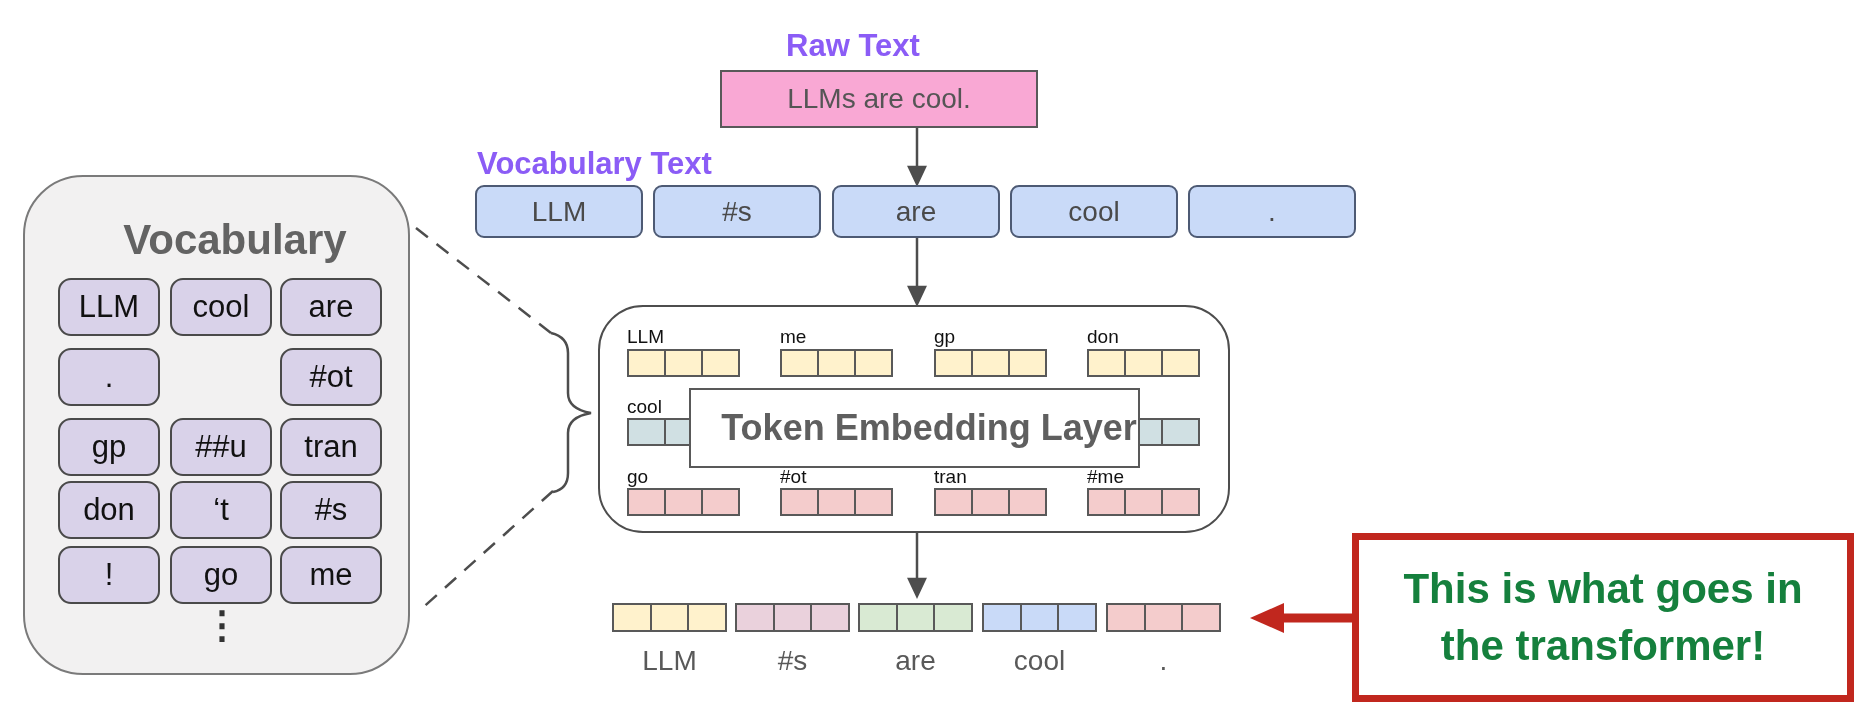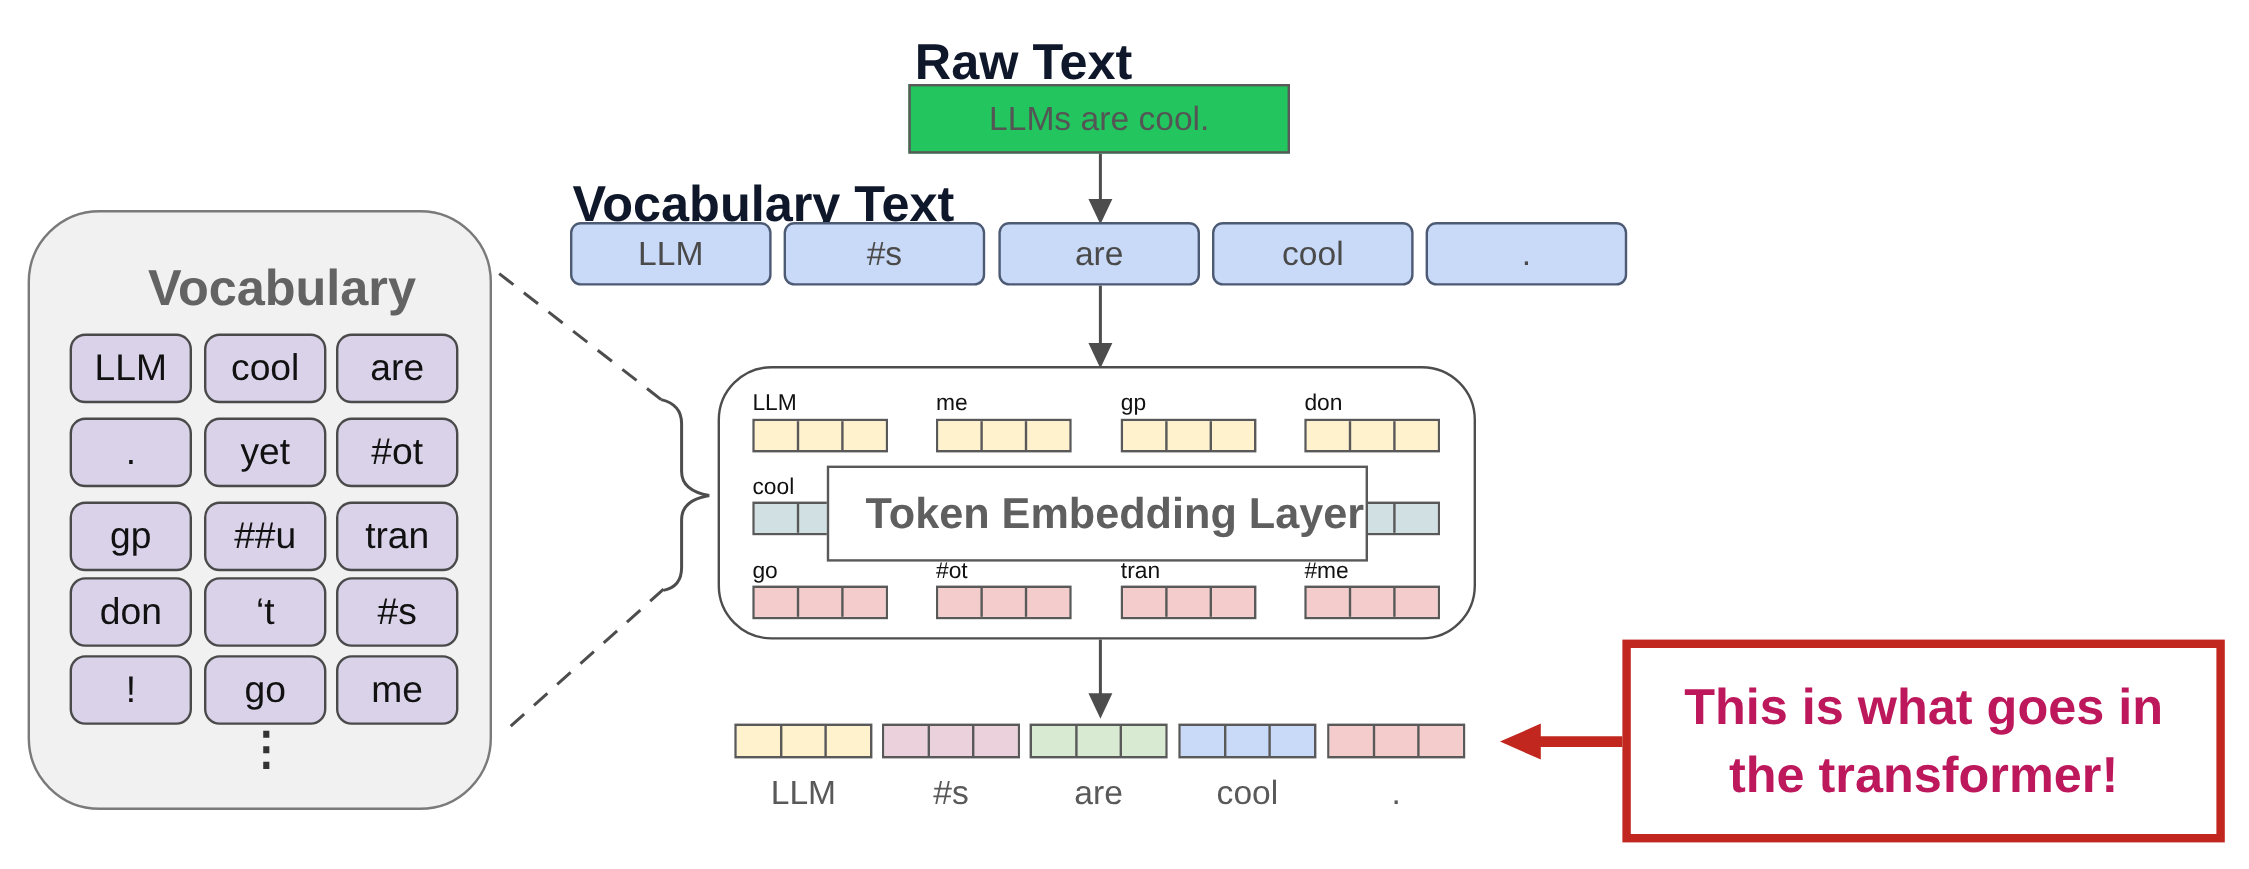--- a/index.html
+++ b/index.html
@@ -3,27 +3,27 @@
 <meta charset="utf-8">
 <style>
   html,body { margin:0; padding:0; background:#fff; }
   .canvas {
     position:relative; width:1874px; height:724px; background:#ffffff;
     font-family:"Liberation Sans", sans-serif; overflow:hidden;
   }
   .abs { position:absolute; box-sizing:border-box; }
 
   
-  .heading { color:#0f172a; font-weight:bold; font-size:42px; }
+  .heading { color:#8b5cf6; font-weight:bold; font-size:31px; }
   .vocab-title { color:#636363; font-weight:bold; font-size:42px; }
 
   
   .raw-box {
-    left:757px; top:70px; width:318px; height:58px;
-    border:2px solid #595959; background:#22c55e;
+    left:720px; top:70px; width:318px; height:58px;
+    border:2px solid #595959; background:#f9a8d4;
     display:flex; align-items:center; justify-content:center;
     font-size:28px; color:#555; z-index:2;
   }
 
   
   .token {
     top:185px; width:168px; height:53px;
     background:#C9DAF8; border:2px solid #4d5a74; border-radius:9px;
     display:flex; align-items:center; justify-content:center;
     font-size:28px; color:#4a4a4a; z-index:2;
@@ -71,21 +71,21 @@
   }
 
   
   .vec-label { top:645px; width:115px; text-align:center; font-size:28px; color:#595959; z-index:3; }
 
   
   .callout {
     left:1352px; top:533px; width:502px; height:169px;
     background:#fff; border:7px solid #C1271E; z-index:4;
     display:flex; flex-direction:column; align-items:center; justify-content:center;
-    color:#be185d; font-weight:bold; font-size:42px; line-height:1.35;
+    color:#15803d; font-weight:bold; font-size:42px; line-height:1.35;
     text-align:center; white-space:nowrap;
   }
 
   svg.overlay { position:absolute; left:0; top:0; z-index:1; }
   svg.overlay-top { z-index:6; }
 </style>
 </head>
 <body>
 
 <div class="canvas">
@@ -145,23 +145,20 @@
   <div class="abs vocab-chip" style="left:170px; top:278px;">
       <span>cool</span>
     </div>
   <div class="abs vocab-chip" style="left:280px; top:278px;">
       <span>are</span>
     </div>
 
   <div class="abs vocab-chip" style="left:58px;  top:348px;">
       <span>.</span>
     </div>
-  <div class="abs vocab-chip" style="left:170px; top:348px;">
-      <span>yet</span>
-    </div>
   <div class="abs vocab-chip" style="left:280px; top:348px;">
       <span>#ot</span>
     </div>
 
   <div class="abs vocab-chip" style="left:58px;  top:418px;">
       <span>gp</span>
     </div>
   <div class="abs vocab-chip" style="left:170px; top:418px;">
       <span>##u</span>
     </div>

